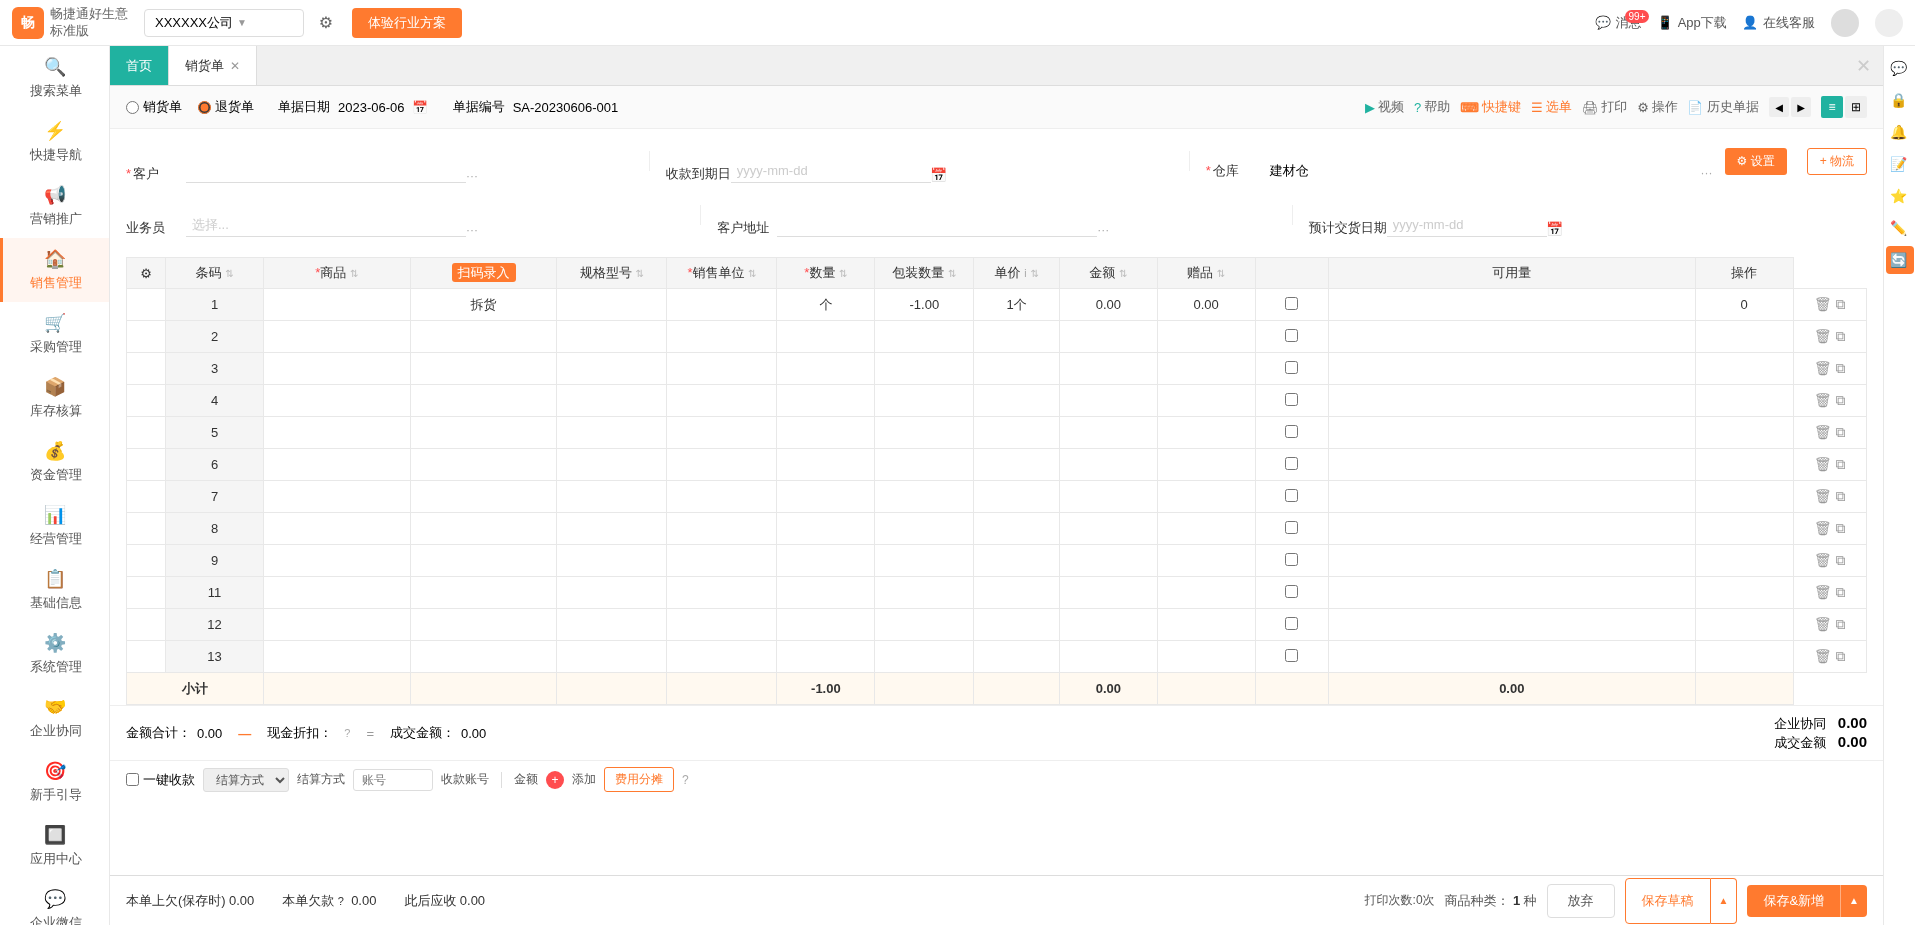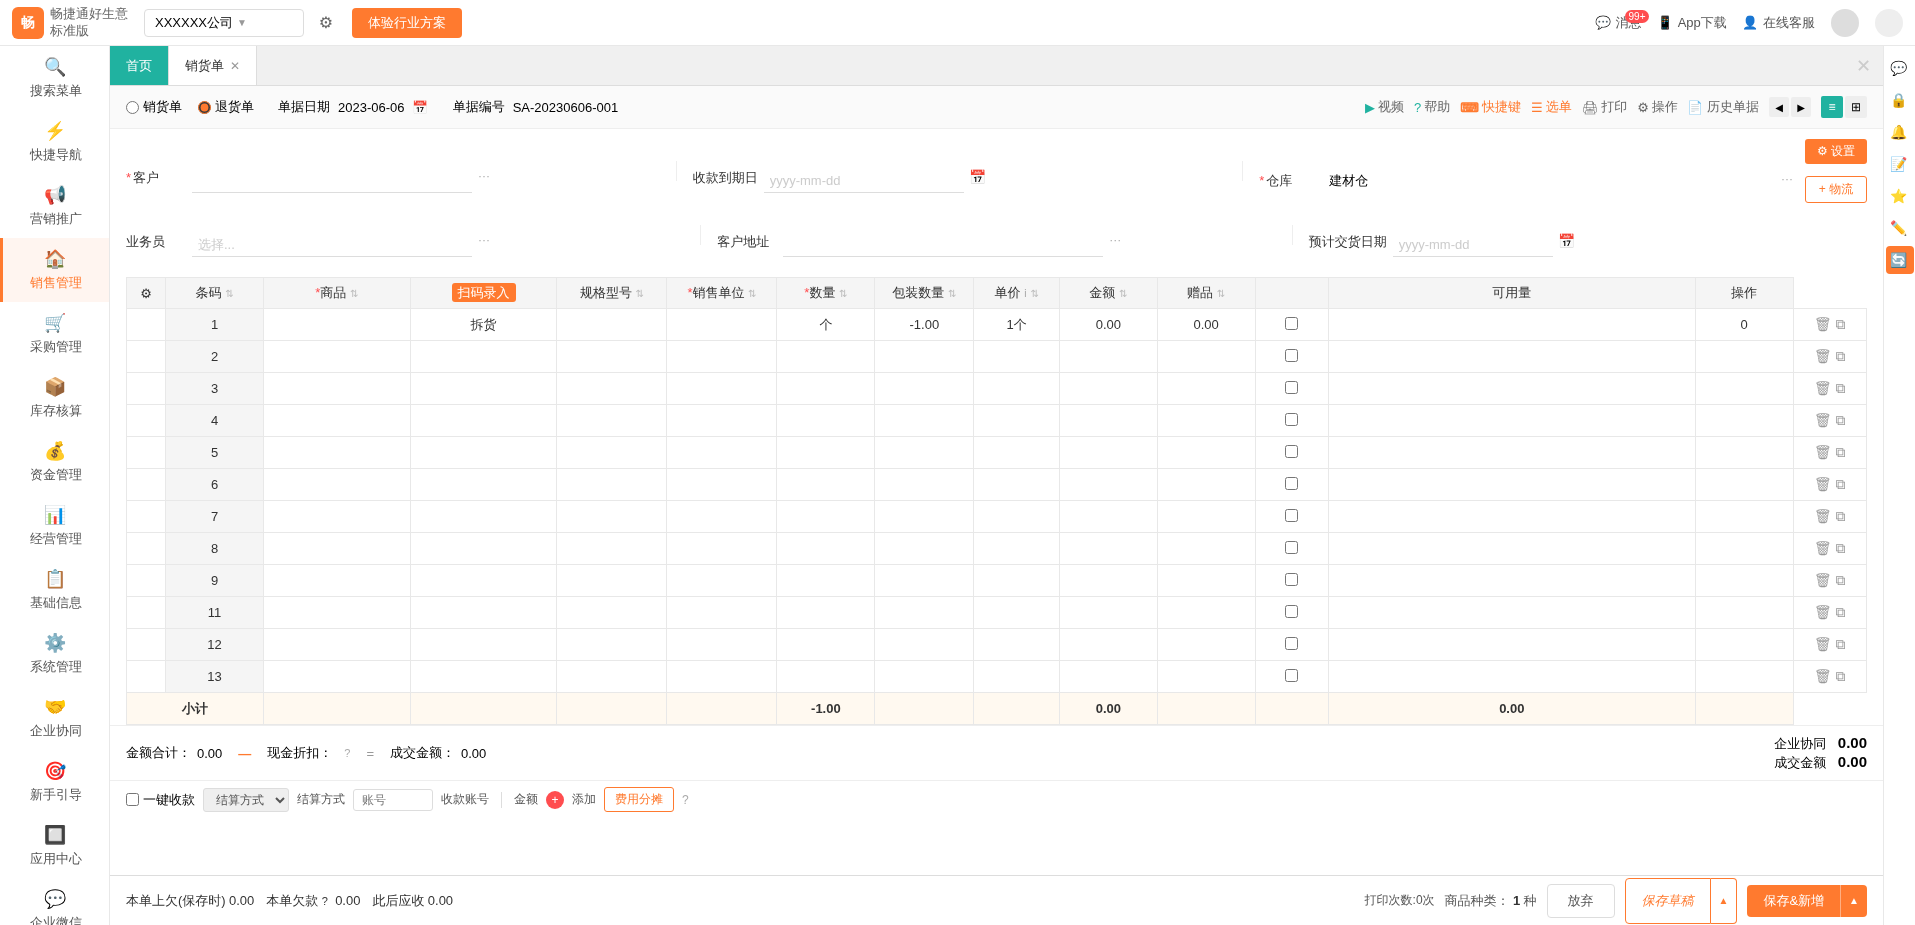--- a/index.html
+++ b/index.html
@@ -191,23 +191,22 @@
       font-size: 12px;
     }
     .view-icon-btn.active { background: #20b2a0; color: #fff; }
     .form-row {
       display: flex;
       align-items: center;
       gap: 0;
     }
     .form-cell {
       display: flex;
-      align-items: flex-start;
+      align-items: flex-end;
       flex: 1;
-      gap: 6px;
       margin-top: 20px;
     }
     .form-label {
       font-size: 13px;
       color: #333;
       white-space: nowrap;
       min-width: 60px;
     }
     .required-star { color: #ff4d4f; margin-right: 2px; }
     .form-input {
@@ -340,21 +339,21 @@
     .question-icon { color: #aaa; font-size: 12px; cursor: pointer; }
 
     
     .footer-bar {
       height: 50px;
       background: #fff;
       border-top: 1px solid #ddd;
       display: flex;
       align-items: center;
       padding: 0 16px;
-      gap: 12px;
+      gap: 28px;
     }
     .footer-stat { font-size: 12px; color: #555; }
     .footer-stat span { color: #333; font-weight: 500; }
     .footer-actions {
       margin-left: auto;
       display: flex;
       align-items: center;
       gap: 10px;
     }
     .print-info { font-size: 12px; color: #555; }
@@ -369,21 +368,20 @@
       color: #555;
     }
     .btn-draft {
       padding: 13px 16px;
       border: 1px solid #ff7a2f;
       background: #fff;
       color: #ff7a2f;
       border-radius: 4px 0 0 4px;
       cursor: pointer;
       font-size: 13px;
-      font-style: italic;
     }
     .btn-draft-arrow {
       padding: 7px 8px;
       border: 1px solid #ff7a2f;
       border-left: none;
       background: #fff;
       color: #ff7a2f;
       border-radius: 0 4px 4px 0;
       cursor: pointer;
       font-size: 10px;
@@ -617,21 +615,21 @@
             <input class="form-input" type="text" placeholder="yyyy-mm-dd" style="max-width: 200px;">
             <span class="form-input-icon">📅</span>
           </div>
           <div class="form-divider"></div>
           <div class="form-cell" style="flex:1.2;">
             <span class="form-label"><span class="required-star">*</span>仓库</span>
             <span style="margin-left:4px;">建材仓</span>
 
             <span class="ellipsis-btn" style="margin-left:auto;">···</span>
           </div>
-          <div style="display:flex; flex-direction:column; gap:12px; margin-left:12px;">
+          <div style="display:flex; flex-direction:row; gap:20px; margin-left:12px;">
             <button class="btn-setting">⚙ 设置</button>
             <button class="btn-logistics">+ 物流</button>
           </div>
         </div>
 
         <div class="form-row" style="margin-bottom:10px;">
           <div class="form-cell" style="flex:1.2;">
             <span class="form-label">业务员</span>
             <input class="form-input" type="text" placeholder="选择..." style="max-width: 280px;">
             <span class="ellipsis-btn">···</span>

